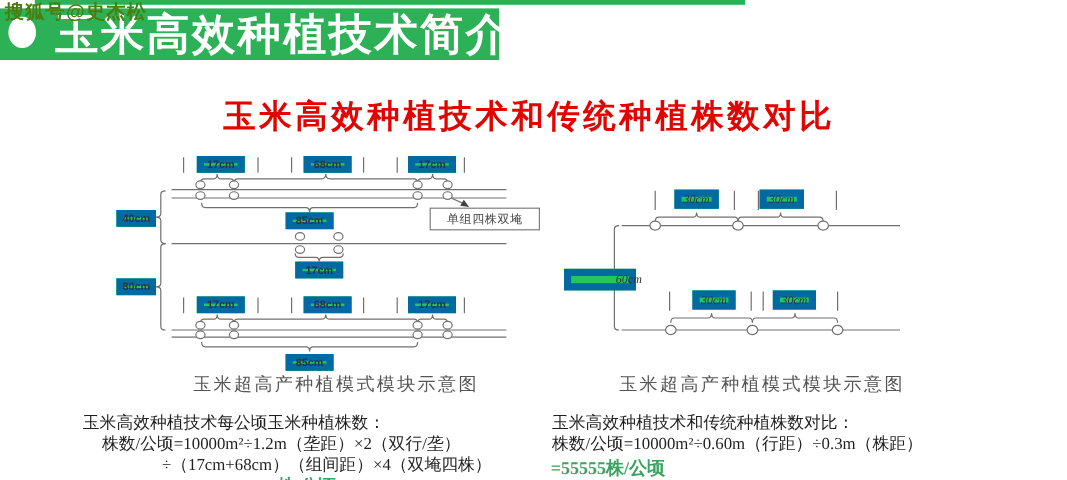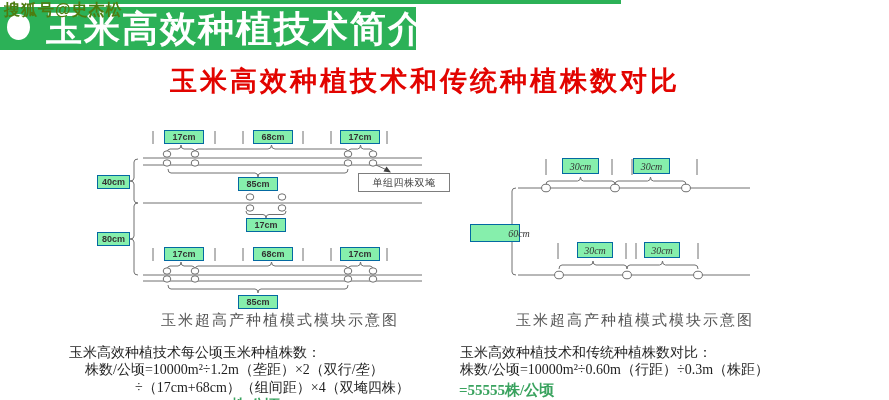--- a/index.html
+++ b/index.html
@@ -6,26 +6,26 @@
   .slide{position:relative;width:889px;height:400px;background:#ffffff;overflow:hidden;
          font-family:"Liberation Sans", sans-serif;}
   .top-strip{position:absolute;left:29px;top:0;width:592px;height:4px;background:#2cb157;}
   .banner{position:absolute;left:0;top:7px;width:416px;height:43px;background:#2cb157;}
   .banner h1{margin:0;padding-left:46px;font-size:36px;line-height:44px;font-weight:700;
              color:#ffffff;letter-spacing:2px;white-space:nowrap;}
   .bullet{position:absolute;left:7px;top:14px;width:23px;height:26px;background:#ffffff;
           border-radius:50%;z-index:2;}
   .watermark{position:absolute;left:4px;top:0;font-size:16px;font-weight:700;color:#4d7c0f;
              z-index:3;letter-spacing:1px;}
-  .subtitle{position:absolute;left:145px;top:63px;width:560px;margin:0;text-align:center;
+  .subtitle{position:absolute;left:145px;top:63px;width:560px;margin:16px;text-align:center;
             font-family:"Liberation Serif", serif;font-size:27px;font-weight:700;
             color:#e20400;letter-spacing:3px;white-space:nowrap;}
   .diagram{position:absolute;}
   .diagram svg{position:absolute;left:0;top:0;}
-  .mbox{position:absolute;box-sizing:border-box;border:1px solid #0369a1;background:#86efac;
+  .mbox{position:absolute;box-sizing:border-box;border:6px solid #0369a1;background:#22c55e;
         color:#333;font-size:9px;font-weight:700;
         display:flex;align-items:center;justify-content:center;white-space:nowrap;}
   .mbox.serif{font-family:"Liberation Serif", serif;font-size:10px;font-weight:400;}
   .ann{position:absolute;box-sizing:border-box;border:1px solid #7d7d7d;background:#ffffff;
        color:#444;font-size:10px;text-align:center;display:flex;align-items:center;
        justify-content:center;white-space:nowrap;letter-spacing:0.5px;
        font-family:"Liberation Serif", serif;}
   .caption{position:absolute;margin:0;text-align:center;font-family:"Liberation Serif", serif;
            font-size:15px;color:#555;letter-spacing:2px;white-space:nowrap;}
   .calc{position:absolute;margin:0;font-family:"Liberation Serif", serif;font-size:14px;

